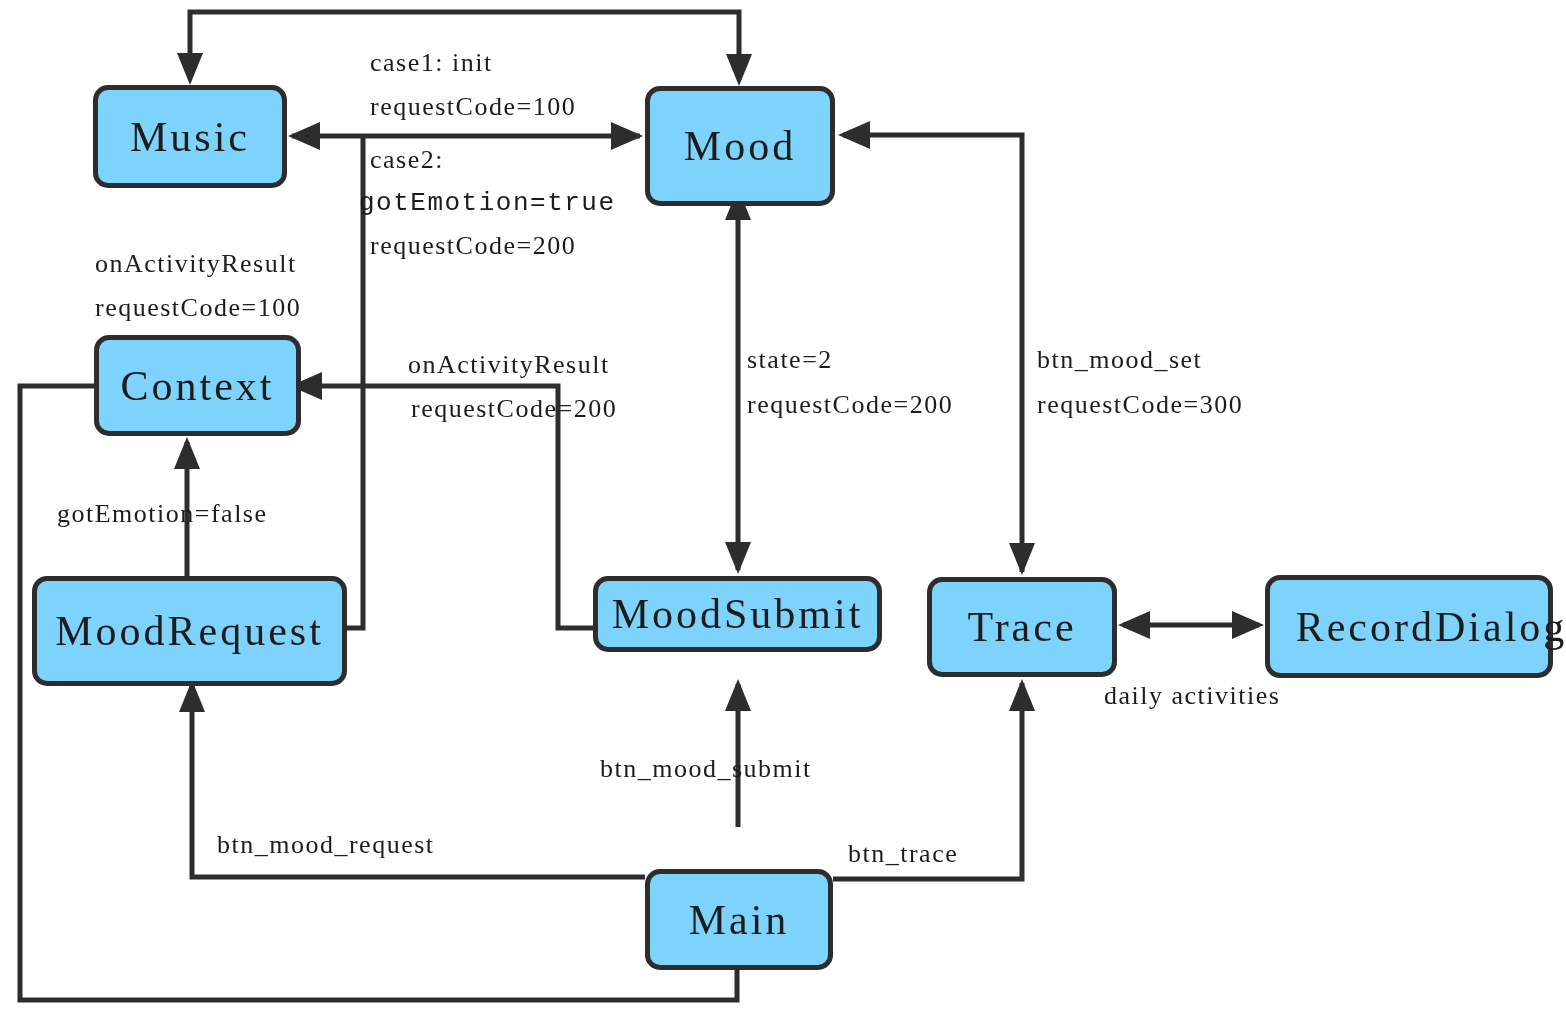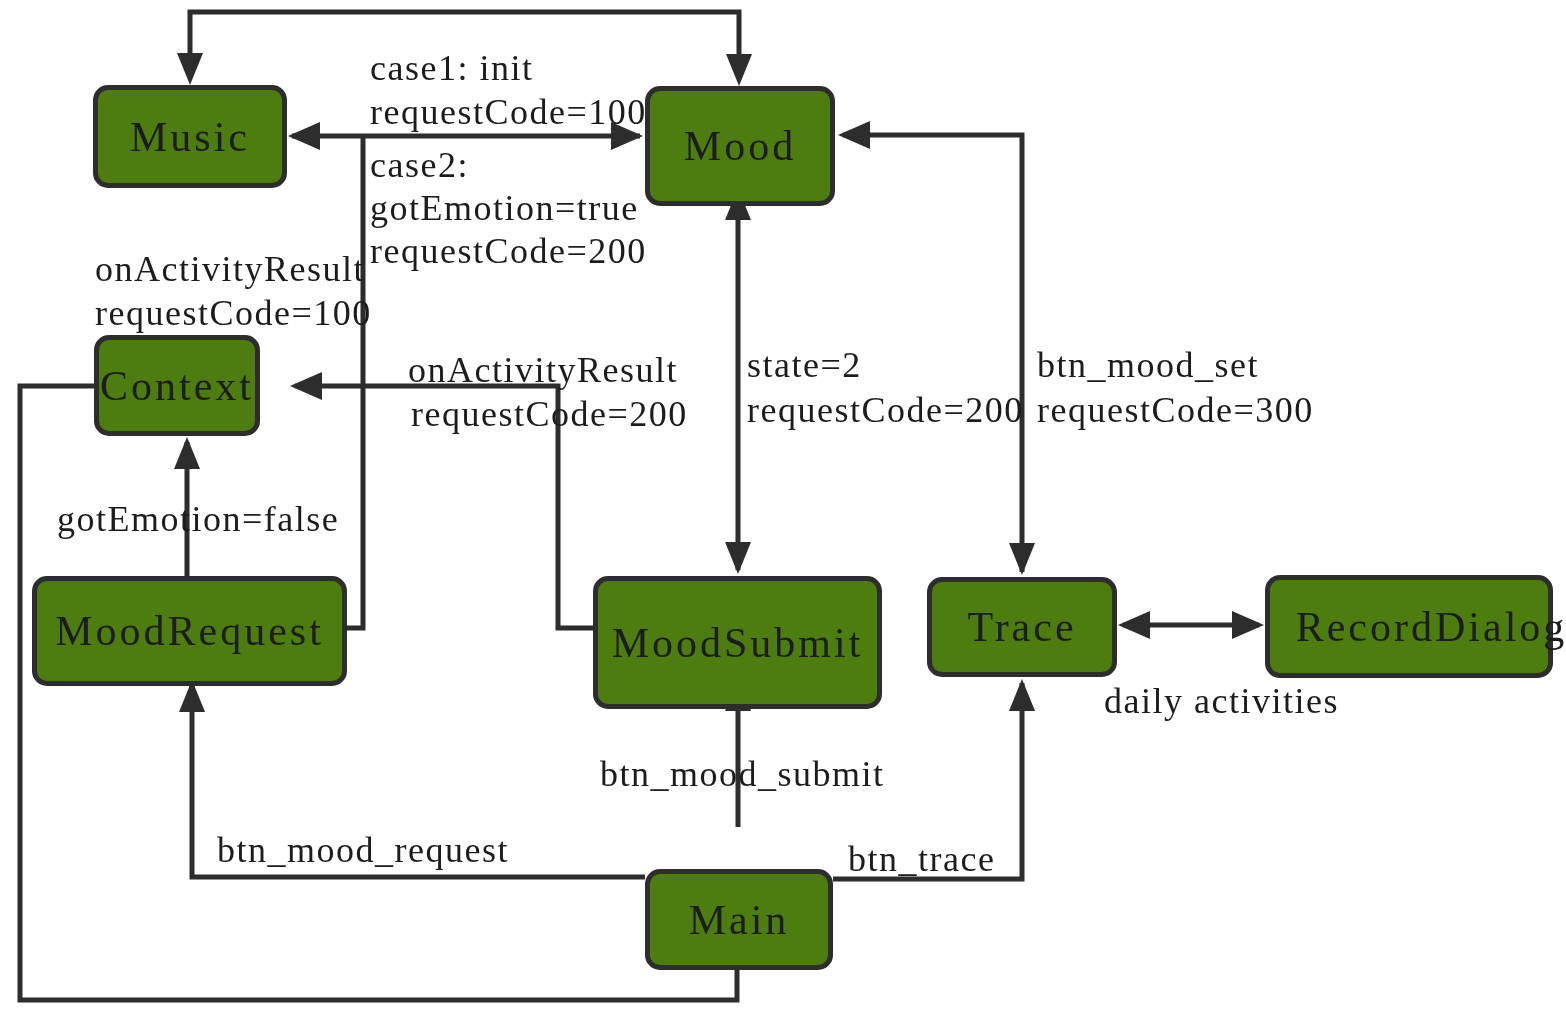--- a/index.html
+++ b/index.html
@@ -23,35 +23,35 @@
     stroke-width: 5;
   }
   .edges polygon {
     fill: #2d2d2d;
     stroke: none;
   }
   .node {
     position: absolute;
     z-index: 2;
     box-sizing: border-box;
-    background: #4d7c0f;
+    background: #7dd3fc;
     border: 5px solid #2d2d2d;
     border-radius: 15px;
     display: flex;
     align-items: center;
     justify-content: center;
     font-size: 42px;
     letter-spacing: 3px;
     white-space: nowrap;
     text-align: right;
   }
   .elabel {
     position: absolute;
     z-index: 3;
-    font-size: 36px;
+    font-size: 26px;
     line-height: 1;
     letter-spacing: 1.5px;
     white-space: nowrap;
   }
 </style>
 </head>
 <body>
 
 <div class="stage">
 
@@ -123,48 +123,48 @@
   </svg>
 
   <div class="node" style="left:93px; top:85px; width:194px; height:103px;">
     <span>Music</span>
   </div>
 
   <div class="node" style="left:645px; top:86px; width:190px; height:120px;">
     <span>Mood</span>
   </div>
 
-  <div class="node" style="left:94px; top:335px; width:166px; height:101px;">
+  <div class="node" style="left:94px; top:335px; width:207px; height:101px;">
     <span>Context</span>
   </div>
 
   <div class="node" style="left:32px; top:576px; width:315px; height:110px;">
     <span>MoodRequest</span>
   </div>
 
-  <div class="node" style="left:593px; top:576px; width:289px; height:133px;">
+  <div class="node" style="left:593px; top:576px; width:289px; height:76px;">
     <span>MoodSubmit</span>
   </div>
 
   <div class="node" style="left:927px; top:577px; width:190px; height:100px;">
     <span>Trace</span>
   </div>
 
   <div class="node" style="left:1265px; top:575px; width:288px; height:103px;padding-left:45px;">
     <span>RecordDialog</span>
   </div>
 
   <div class="node" style="left:645px; top:869px; width:188px; height:101px;">
     <span>Main</span>
   </div>
 
   <div class="elabel" style="left:370px; top:50px;">case1: init</div>
   <div class="elabel" style="left:370px; top:94px;">requestCode=100</div>
   <div class="elabel" style="left:370px; top:147px;">case2:</div>
-  <div class="elabel" style="left:370px; top:190px;">gotEmotion=true</div>
+  <div class="elabel" style="left:359px; top:190px;font-family:Liberation Mono, monospace;">gotEmotion=true</div>
   <div class="elabel" style="left:370px; top:233px;">requestCode=200</div>
 
   <div class="elabel" style="left:95px; top:251px;">onActivityResult</div>
   <div class="elabel" style="left:95px; top:295px;">requestCode=100</div>
 
   <div class="elabel" style="left:408px; top:352px;">onActivityResult</div>
   <div class="elabel" style="left:411px; top:396px;">requestCode=200</div>
 
   <div class="elabel" style="left:747px; top:347px;">state=2</div>
   <div class="elabel" style="left:747px; top:392px;">requestCode=200</div>

